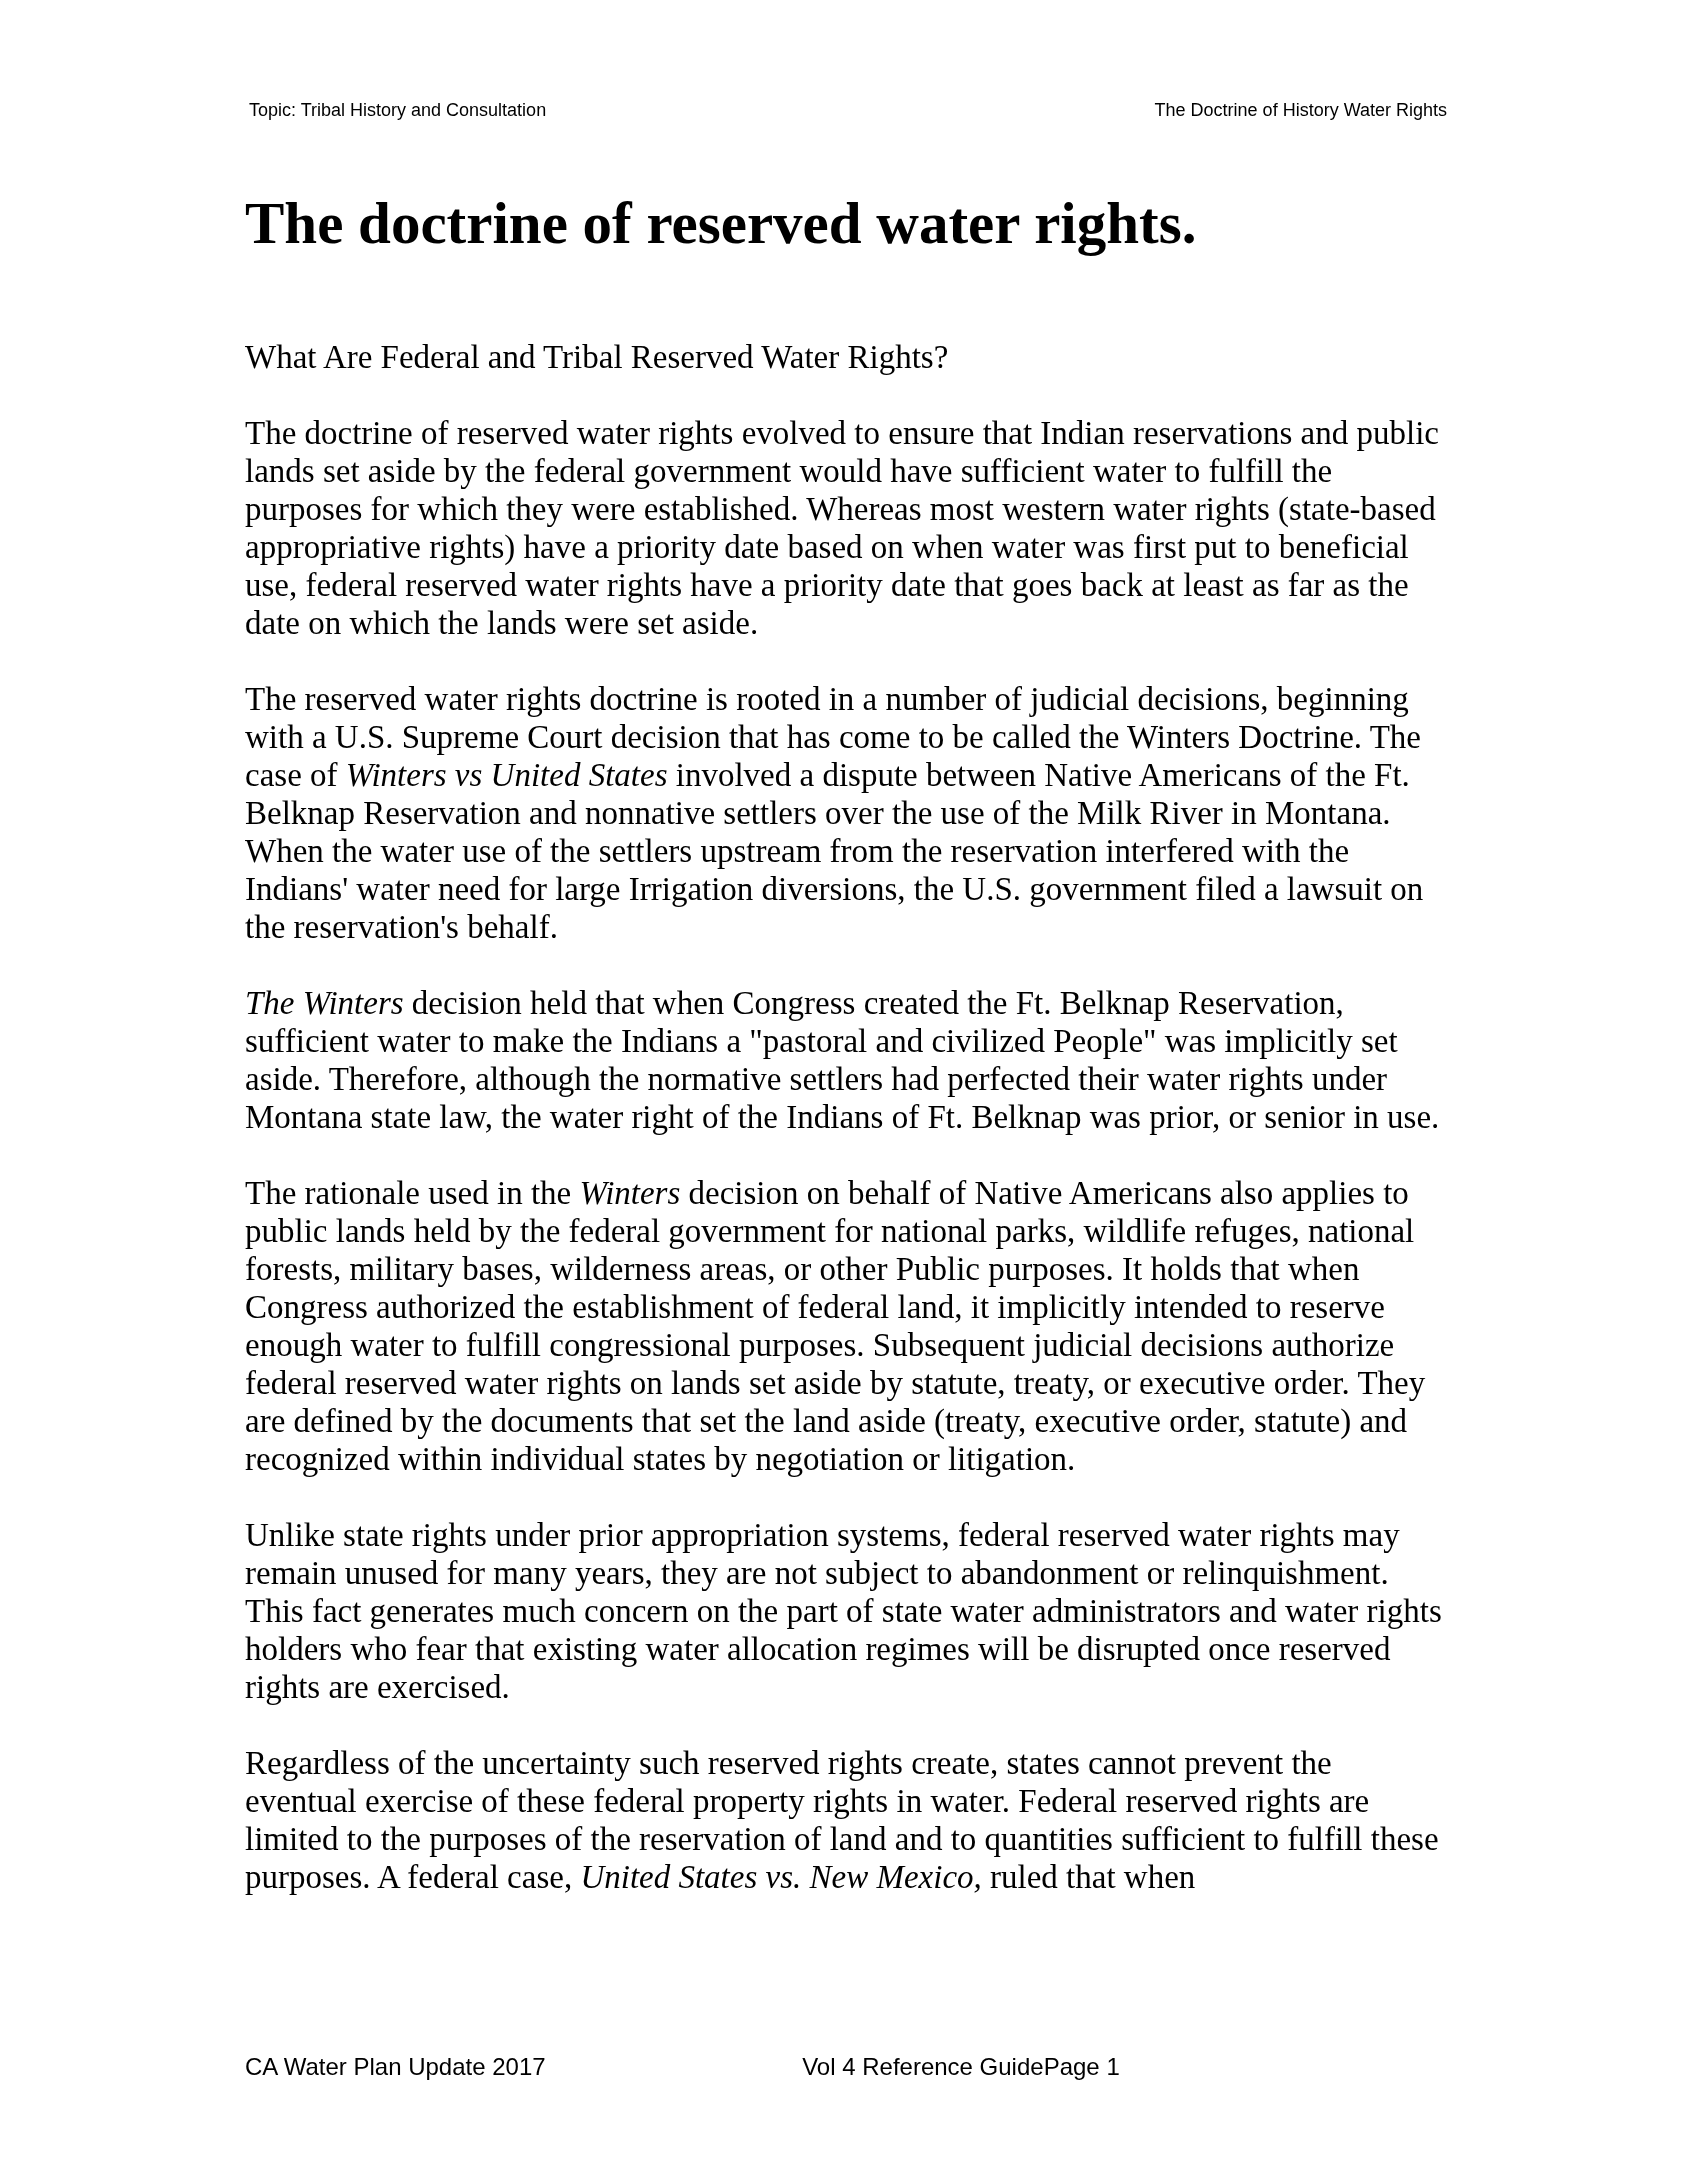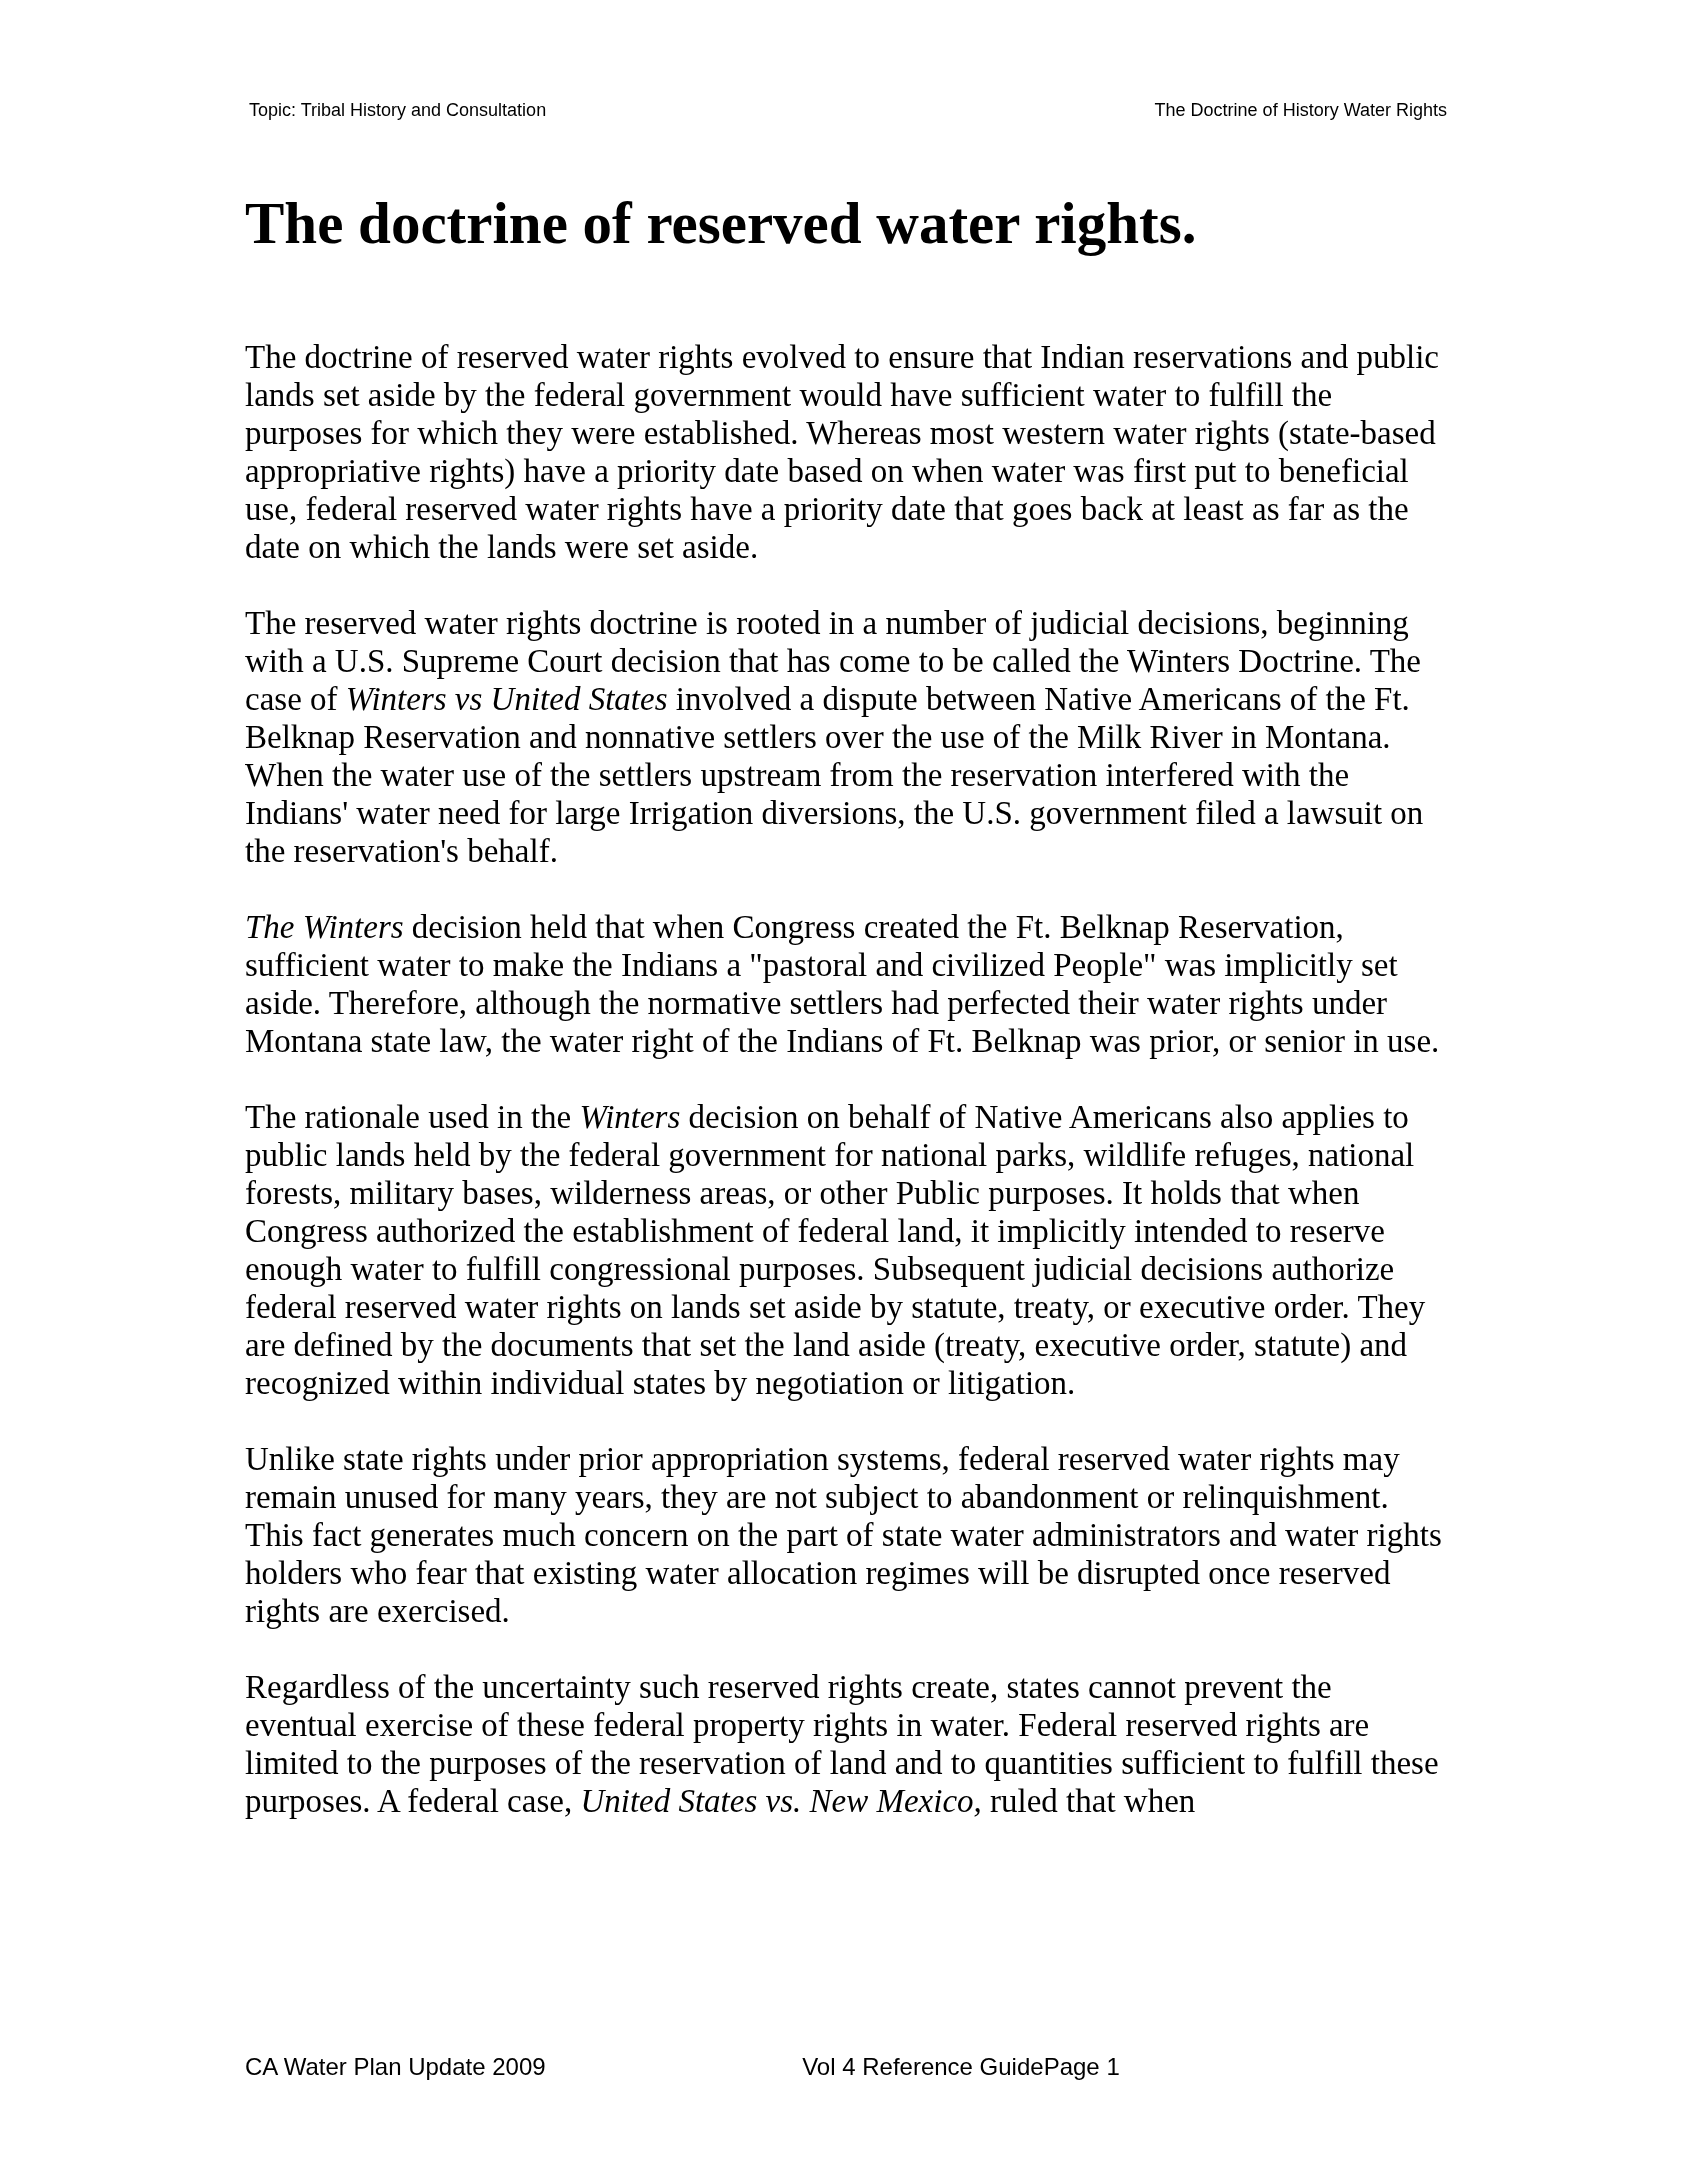--- a/index.html
+++ b/index.html
@@ -77,30 +77,31 @@
 
 <div class="page">
 
   <div class="header">
     <span class="h-left">Topic: Tribal History and Consultation</span>
     <span class="h-right">The Doctrine of History Water Rights</span>
   </div>
 
   <div class="main">
     <h1 class="doc-title">The doctrine of reserved water rights.</h1>
+    <p class="section-heading">What Are Federal and Tribal Reserved Water Rights?</p>
     <div id="paragraphs">
         <p class="body-par"><span>The doctrine of reserved water rights evolved to ensure that Indian reservations and public lands set aside by the federal government would have sufficient water to fulfill the purposes for which they were established. Whereas most western water rights (state-based appropriative rights) have a priority date based on when water was first put to beneficial use, federal reserved water rights have a priority date that goes back at least as far as the date on which the lands were set aside.</span></p>
         <p class="body-par"><span>The reserved water rights doctrine is rooted in a number of judicial decisions, beginning with a U.S. Supreme Court decision that has come to be called the Winters Doctrine. The case of </span><span class="run-italic">Winters vs United States</span><span> involved a dispute between Native Americans of the Ft. Belknap Reservation and nonnative settlers over the use of the Milk River in Montana. When the water use of the settlers upstream from the reservation interfered with the Indians' water need for large Irrigation diversions, the U.S. government filed a lawsuit on the reservation's behalf.</span></p>
         <p class="body-par"><span class="run-italic">The Winters</span><span> decision held that when Congress created the Ft. Belknap Reservation, sufficient water to make the Indians a "pastoral and civilized People" was </span><span class="run-underline">implicitly</span><span> set aside. Therefore, although the normative settlers had perfected their water rights under Montana state law, the water right of the Indians of Ft. Belknap was prior, or senior in use.</span></p>
         <p class="body-par"><span>The rationale used in the </span><span class="run-italic">Winters</span><span> decision on behalf of Native Americans also applies to public lands held by the federal government for national parks, wildlife refuges, national forests, military bases, wilderness areas, or other Public purposes. It holds that when Congress authorized the establishment of federal land, it implicitly intended to reserve enough water to fulfill congressional purposes. Subsequent judicial decisions authorize federal reserved water rights on lands set aside by statute, treaty, or executive order. They are defined by the documents that set the land aside (treaty, executive order, statute) and recognized within individual states by negotiation or litigation.</span></p>
         <p class="body-par"><span>Unlike state rights under prior appropriation systems, federal reserved water rights may remain unused for many years, they are </span><span class="run-underline">not</span><span> subject to abandonment or relinquishment. This fact generates much concern on the part of state water administrators and water rights holders who fear that existing water allocation regimes will be disrupted once reserved rights are exercised.</span></p>
         <p class="body-par"><span>Regardless of the uncertainty such reserved rights create, states cannot prevent the eventual exercise of these federal property rights in water. Federal reserved rights are limited to the </span><span class="run-underline">purposes</span><span> of the reservation of land and to quantities sufficient to fulfill these purposes. A federal case, </span><span class="run-italic">United States vs. New Mexico,</span><span> ruled that when</span></p>
       </div>
   </div>
 
   <div class="footer">
-    <span class="f-col f-left">CA Water Plan Update 2009</span>
+    <span class="f-col f-left">CA Water Plan Update 2017</span>
     <span class="f-col f-center">Vol 4 Reference Guide</span>
     <span class="f-col f-right">Page 1</span>
   </div>
 
 </div>
 
 
 </body></html>

